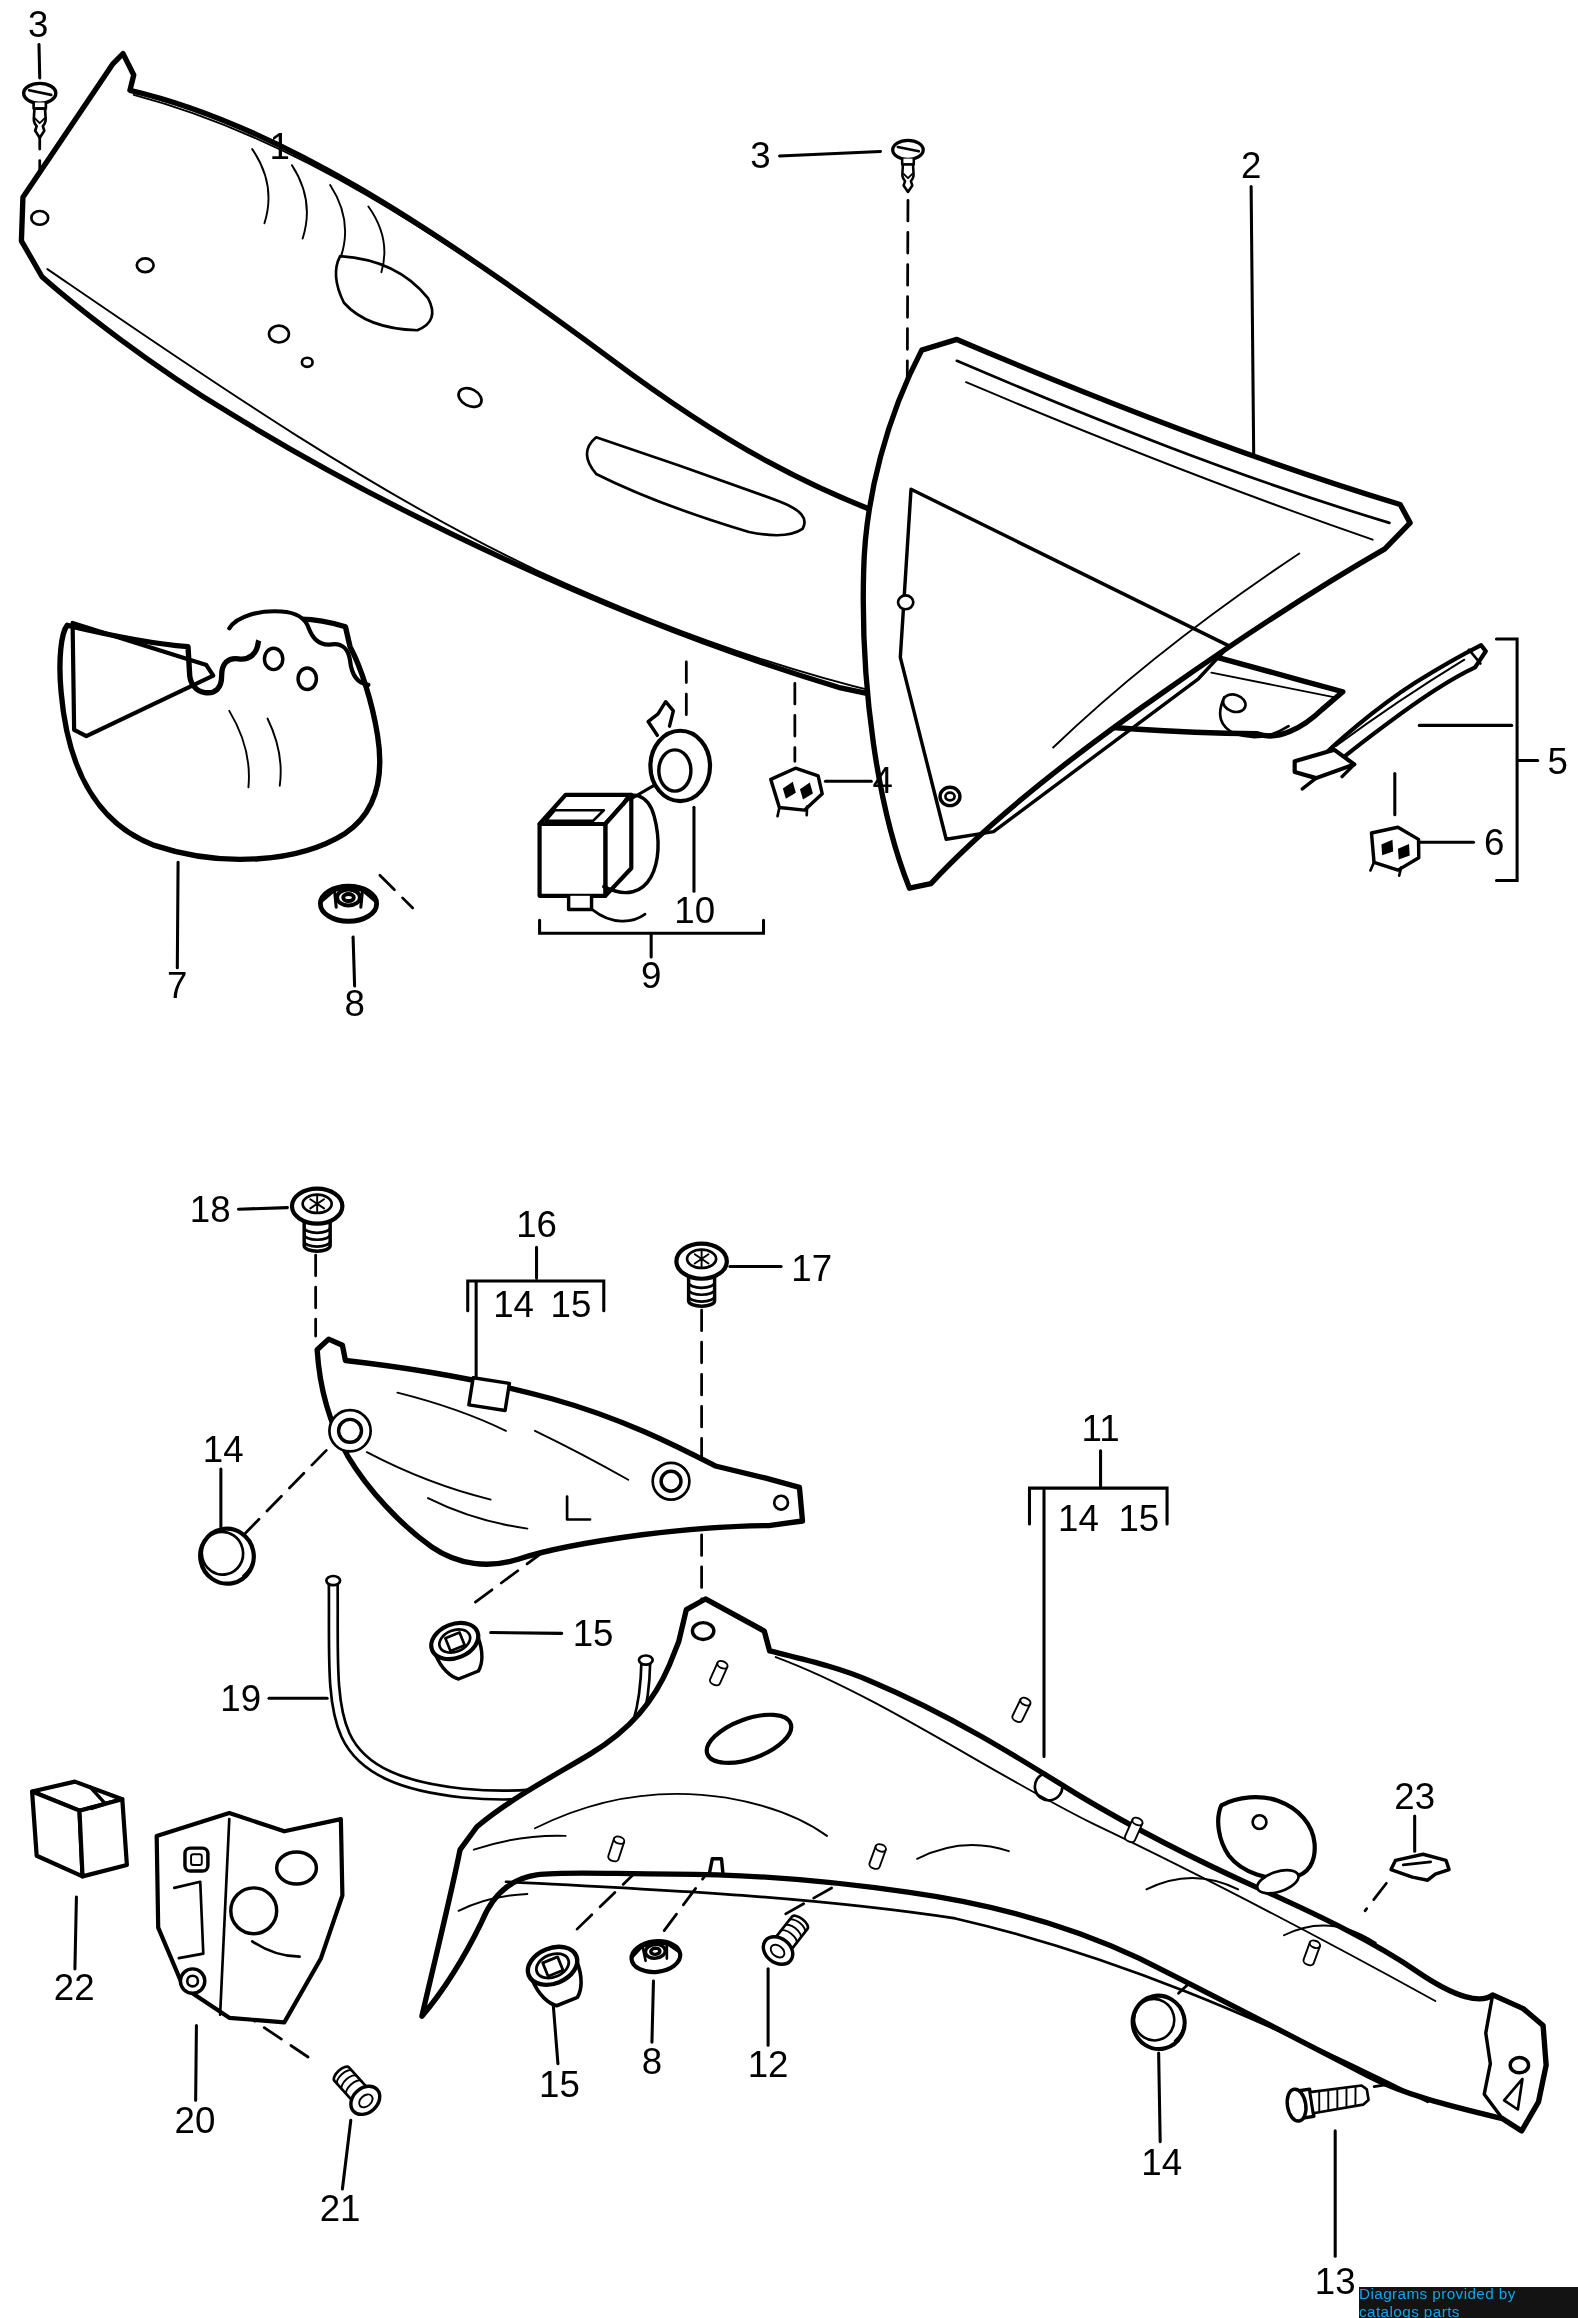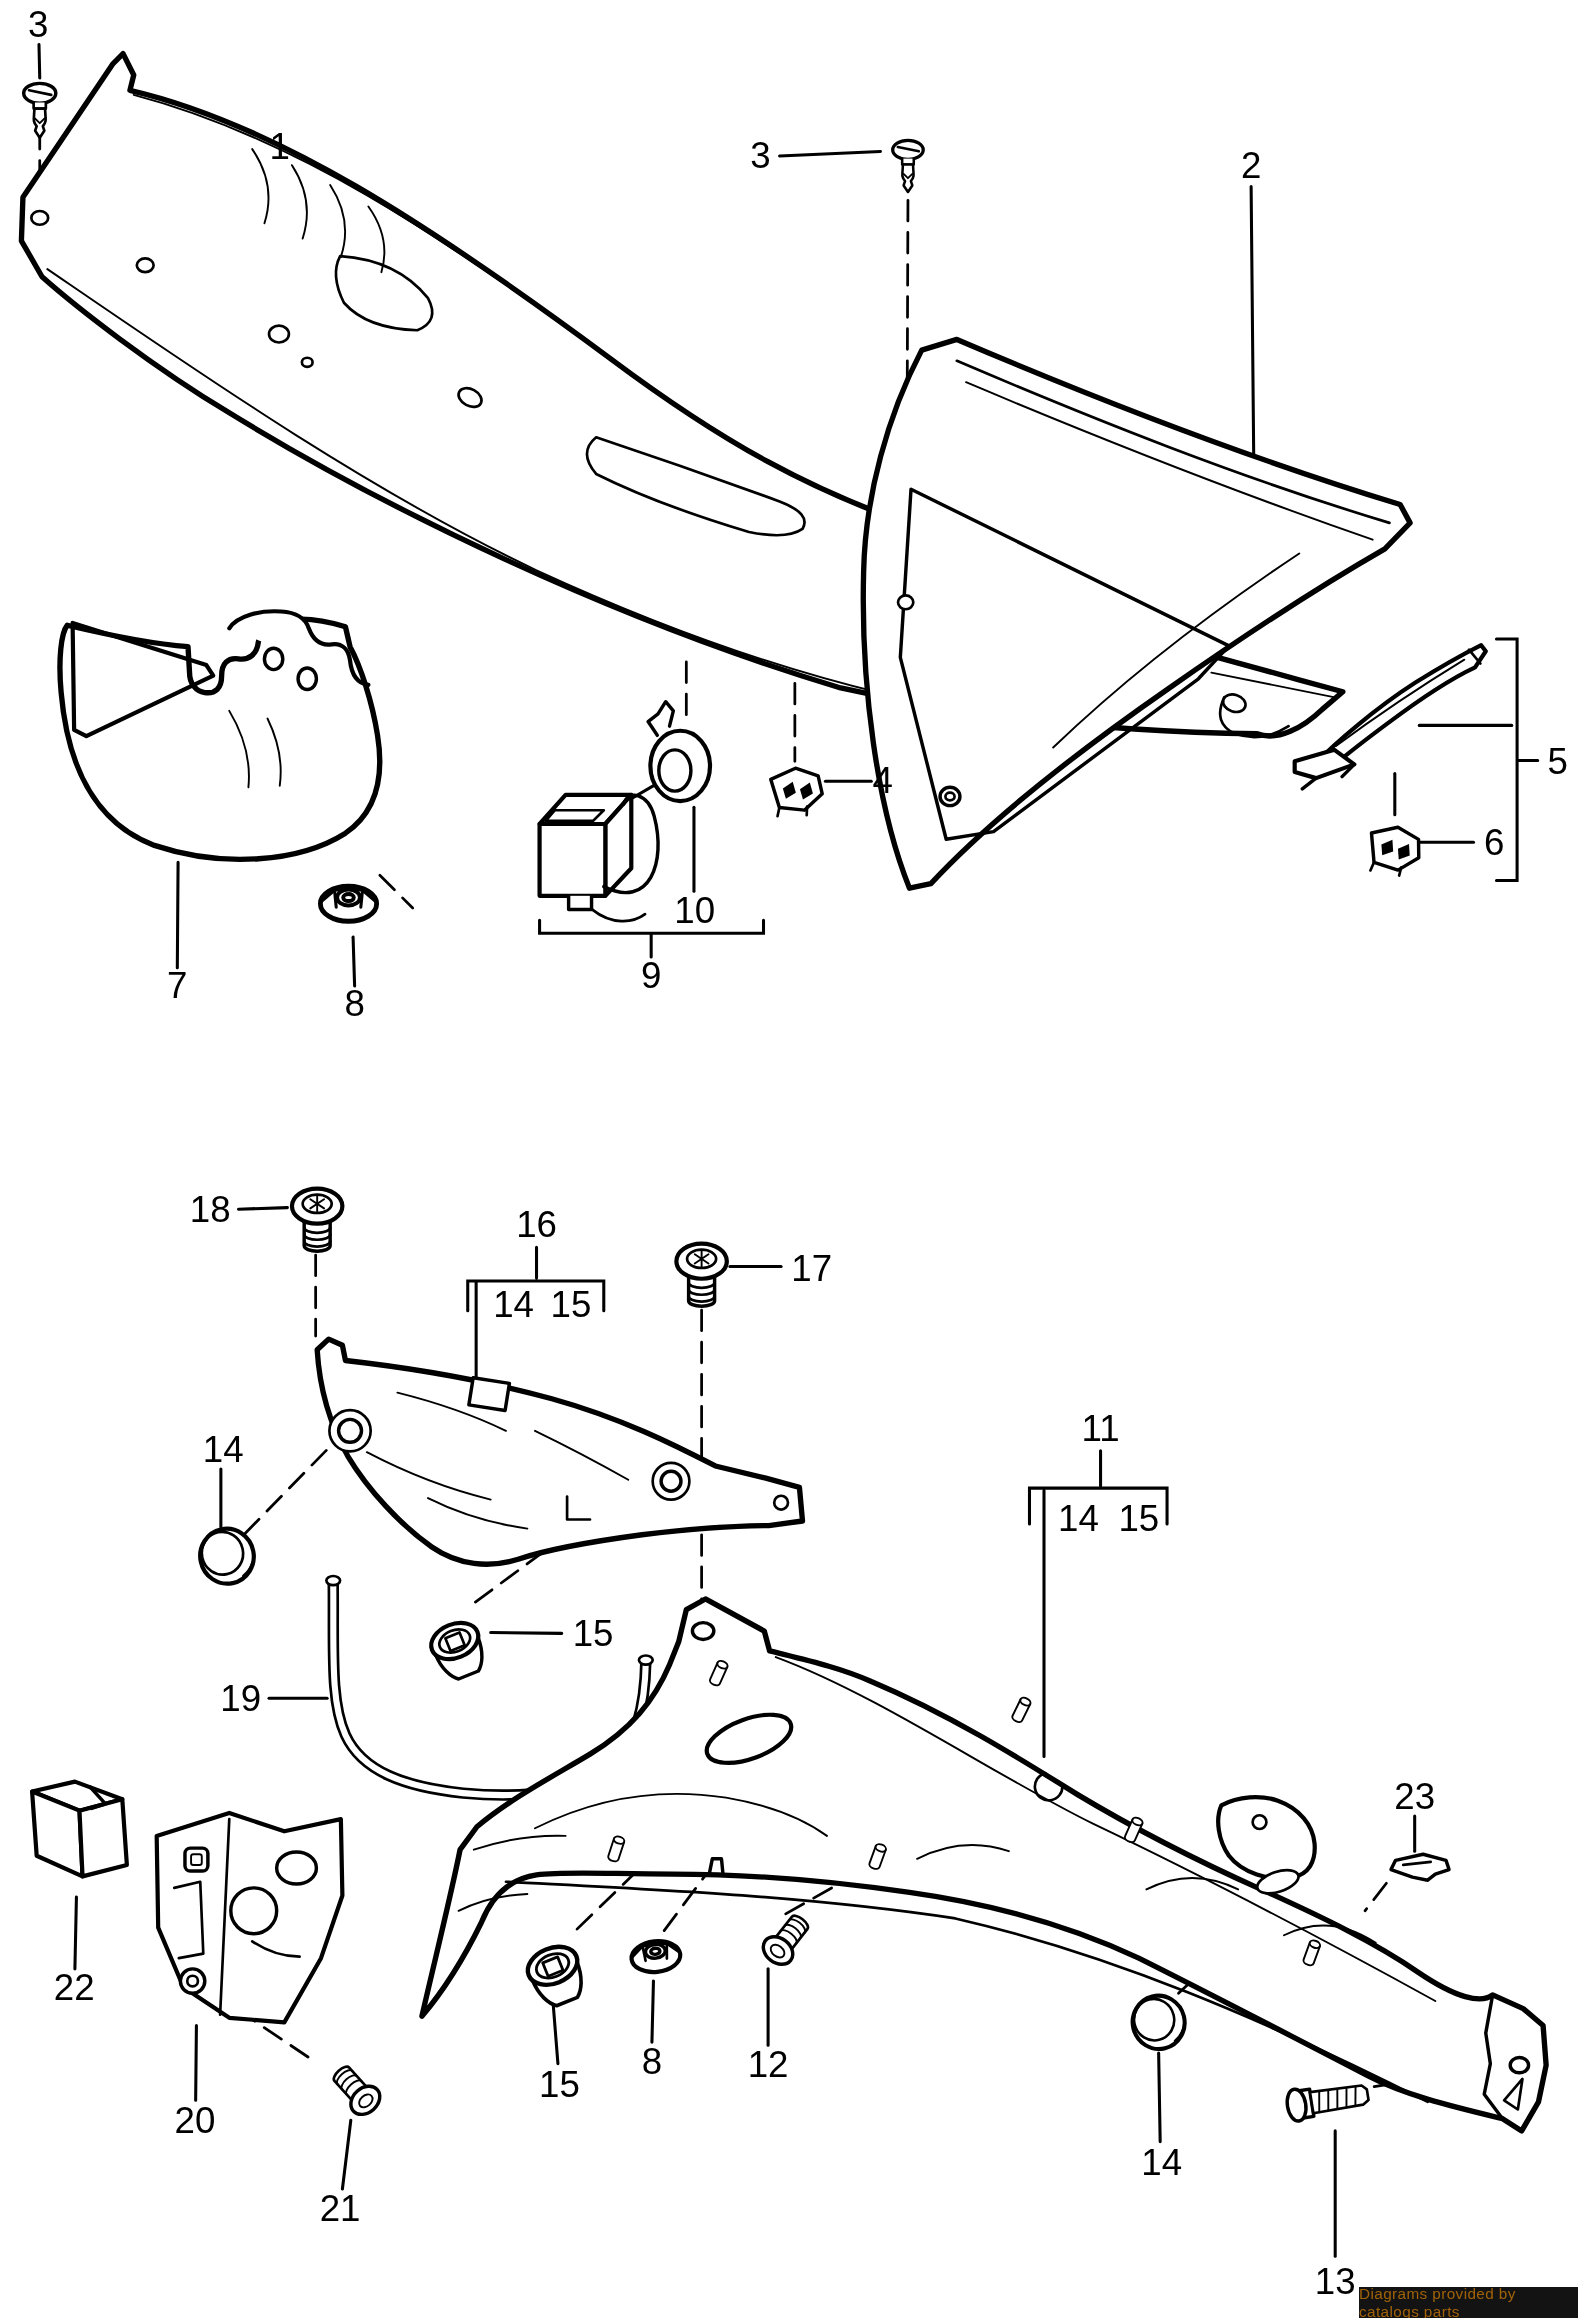--- a/index.html
+++ b/index.html
@@ -400,17 +400,17 @@
         <text x="1005" y="2718" text-anchor="middle" class="callout">12</text>
         <text x="1520" y="2846" text-anchor="middle" class="callout">14</text>
         <text x="1747" y="3001" text-anchor="middle" class="callout">13</text>
         <text x="672" y="1723" text-anchor="middle" class="callout">14</text>
         <text x="747" y="1723" text-anchor="middle" class="callout">15</text>
         <text x="1411" y="2003" text-anchor="middle" class="callout">14</text>
         <text x="1490" y="2003" text-anchor="middle" class="callout">15</text>
       </g>
 </svg>
 
-<div id="badge" style="left: 1359px; top: 2287px; width: 220px; height: 31px; background: rgb(19, 19, 19); color: #a16207;">
+<div id="badge" style="left: 1359px; top: 2287px; width: 220px; height: 31px; background: rgb(19, 19, 19); color: #0ea5e9;">
   <span>Diagrams provided by catalogs parts</span>
 </div>
 </div>
 
 
 </body></html>

